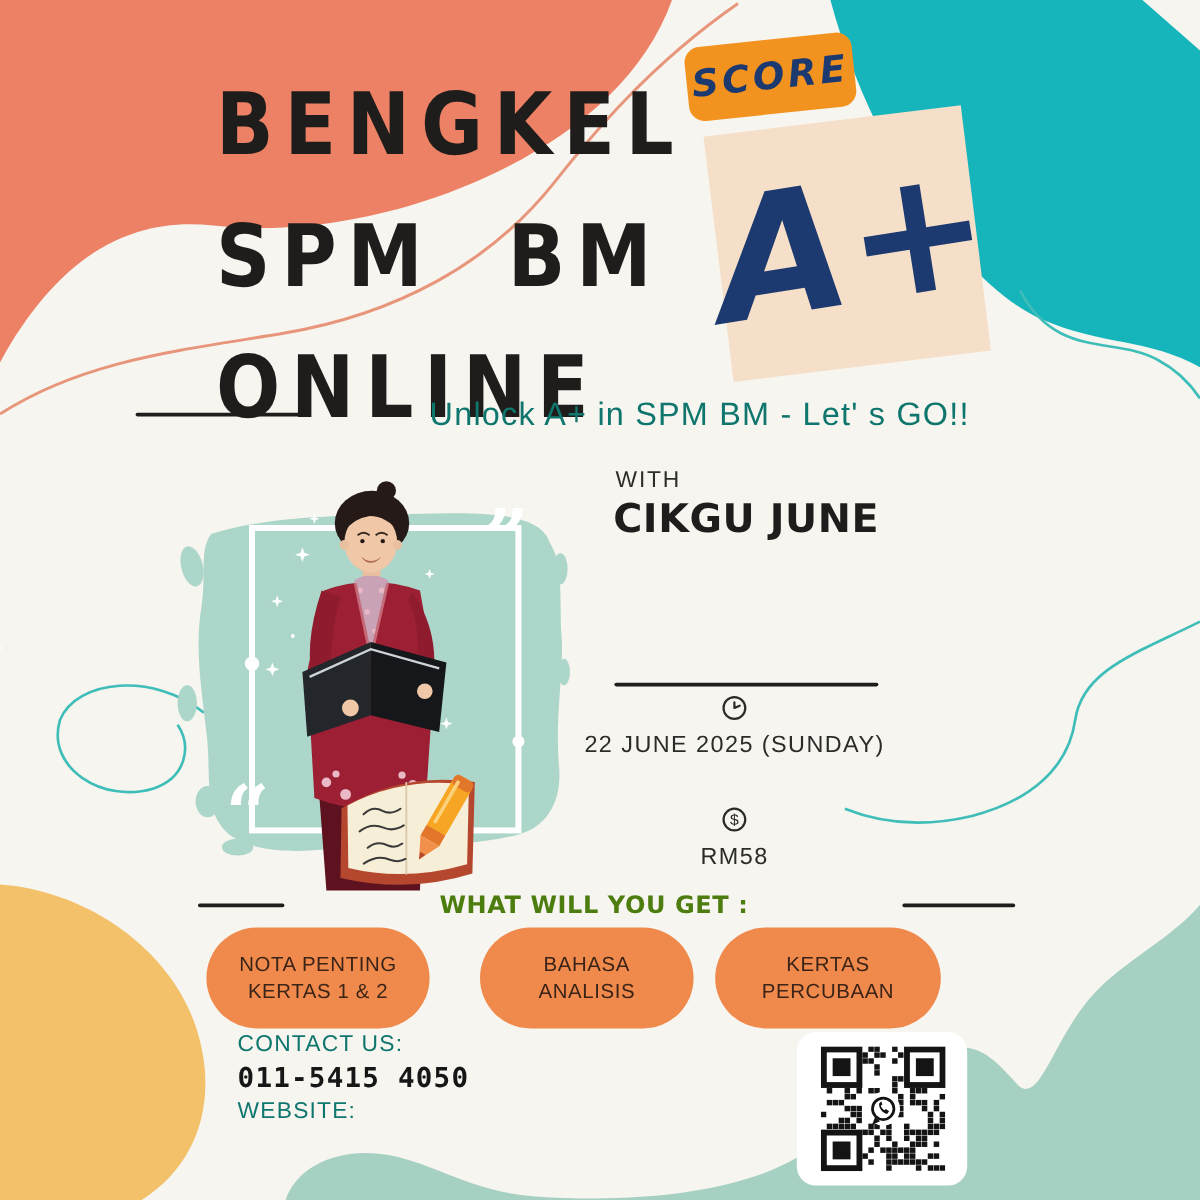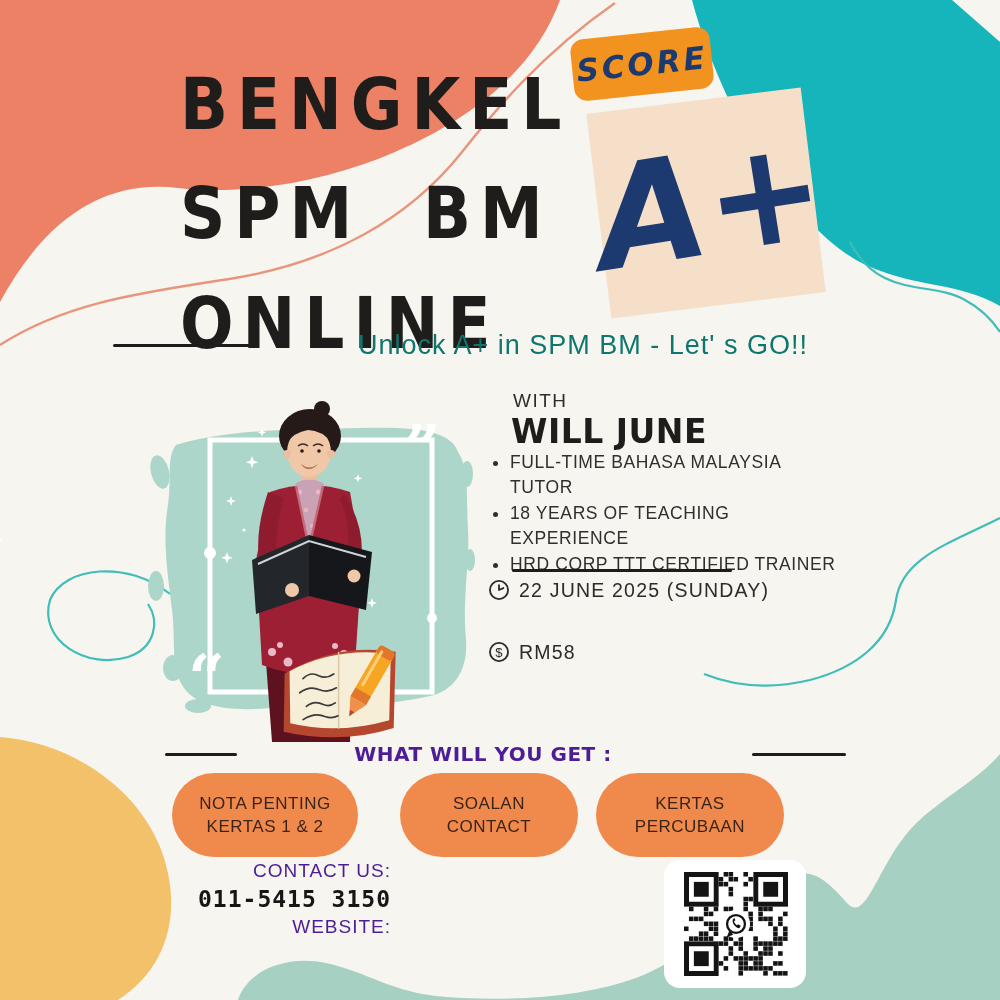--- a/index.html
+++ b/index.html
@@ -49,48 +49,48 @@
   }
   .credentials{left:492px;top:450px;margin:0;padding:0 0 0 18px;}
   .credentials li{
     font-size:17.5px;letter-spacing:0.6px;line-height:25px;color:#2F2F2D;margin-bottom:1px;
   }
   .credentials li.w2{width:272px;}
   .credentials li.w1{white-space:nowrap;}
   .cred-divider{left:512px;top:569px;width:220px;height:3px;background:#1E1D1B;border-radius:2px;}
 
   .details{left:487px;top:578px;display:flex;flex-direction:column;gap:7px;}
-  .detail-row{display:flex;align-items:center;gap:8px;}
+  .detail-row{display:flex;align-items:center;gap:8px;flex-direction:column;}
   .detail-row .ic{width:24px;height:24px;flex:0 0 24px;}
   .detail-row span{font-size:19.5px;letter-spacing:1.2px;color:#2B2B29;}
 
   
   .benefits-heading{
-    left:328px;top:742px;width:310px;text-align:center;
+    left:340px;top:742px;width:310px;text-align:center;
     font-family:"DejaVu Sans",sans-serif;font-weight:bold;font-size:20px;
-    letter-spacing:0.5px;color:#4c1d95;
+    letter-spacing:0.5px;color:#4d7c0f;
   }
   .head-line{top:753px;height:3px;background:#1E1D1B;border-radius:2px;}
   .hl-left{left:165px;width:72px;}
   .hl-right{left:752px;width:94px;}
   .pill{
     top:773px;height:84px;background:#F08A4C;border-radius:42px;
     display:flex;align-items:center;justify-content:center;text-align:center;
   }
   .pill span{font-size:17px;letter-spacing:0.5px;line-height:23px;color:#3B2417;}
   .pill-1{left:172px;width:186px;align-items:center;}
   .pill-2{left:400px;width:178px;}
   .pill-3{left:596px;width:188px;}
   .pill-1 span{width:150px;}
   .pill-2 span{width:90px;}
   .pill-3 span{width:115px;}
 
   
   .contact{left:198px;top:858px;}
-  .contact .lbl{font-size:19px;letter-spacing:1px;color:#4c1d95;line-height:26px;text-align:right;}
+  .contact .lbl{font-size:19px;letter-spacing:1px;color:#0f766e;line-height:26px;}
   .contact .big{
     font-family:"DejaVu Sans Mono",monospace;font-weight:bold;
     font-size:23px;letter-spacing:1px;color:#161616;line-height:30px;
   }
 
   
   .qr-card{left:664px;top:860px;width:142px;height:128px;background:#ffffff;border-radius:16px;}
   .qr-box{left:684px;top:872px;width:104px;height:104px;}
 </style>
 </head>
@@ -229,26 +229,21 @@
   <div class="abs grade-card"></div>
   <div class="abs grade">A+</div>
   <div class="abs score-badge">
     <span>SCORE</span>
   </div>
 
   <div class="abs tagline-line"></div>
   <div class="abs tagline">Unlock A+ in SPM BM - Let' s GO!!</div>
 
   <div class="abs with-label">WITH</div>
-  <div class="abs tutor-name">WILL JUNE</div>
-  <ul class="abs credentials">
-    <li class="w2">FULL-TIME BAHASA MALAYSIA TUTOR</li>
-    <li class="w2">18 YEARS OF TEACHING EXPERIENCE</li>
-    <li class="w1">HRD CORP TTT CERTIFIED TRAINER</li>
-  </ul>
+  <div class="abs tutor-name">CIKGU JUNE</div>
   <div class="abs cred-divider"></div>
 
   <div class="abs details">
     <div class="detail-row">
       <svg class="ic" viewBox="0 0 22 22">
         <circle cx="11" cy="11" r="8.3" fill="none" stroke="#2B2B29" stroke-width="1.7"></circle>
         <path d="M11,6.6 L11,11 L15,9.2" fill="none" stroke="#2B2B29" stroke-width="1.7" stroke-linecap="round" stroke-linejoin="round"></path>
       </svg>
       <span>22 JUNE 2025 (SUNDAY)</span>
     </div>
@@ -265,29 +260,29 @@
   </div>
 
   <div class="abs head-line hl-left"></div>
   <div class="abs benefits-heading">WHAT WILL YOU GET :</div>
   <div class="abs head-line hl-right"></div>
 
   <div class="abs pill pill-1">
     <span>NOTA PENTING KERTAS 1 &amp; 2</span>
   </div>
   <div class="abs pill pill-2">
-    <span>SOALAN CONTACT</span>
+    <span>BAHASA ANALISIS</span>
   </div>
   <div class="abs pill pill-3">
     <span>KERTAS PERCUBAAN</span>
   </div>
 
   <div class="abs contact">
     <div class="lbl">CONTACT US:</div>
-    <div class="big">011-5415 3150</div>
+    <div class="big">011-5415 4050</div>
     <div class="lbl">WEBSITE:</div>
   </div>
 
   <div class="abs qr-card"></div>
   <svg class="abs qr-box" viewBox="0 0 100 100">
     <g id="qr-pattern" fill="#141414">
         <rect x="38.10" y="0.00" width="4.38" height="4.38"></rect>
         <rect x="42.86" y="0.00" width="4.38" height="4.38"></rect>
         <rect x="57.14" y="0.00" width="4.38" height="4.38"></rect>
         <rect x="33.33" y="4.76" width="4.38" height="4.38"></rect>

